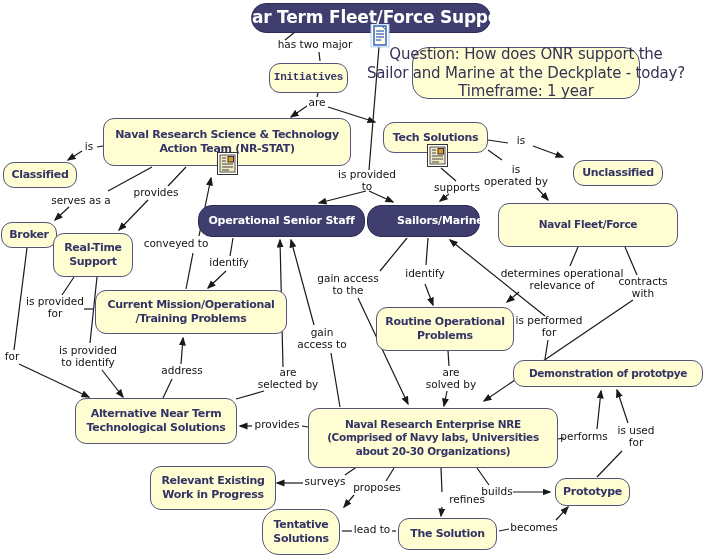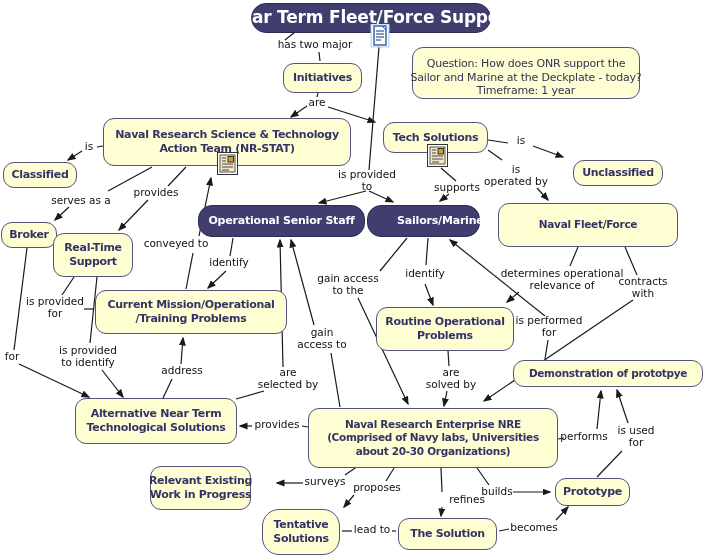--- a/index.html
+++ b/index.html
@@ -7,22 +7,22 @@
          font-family:"DejaVu Sans","Liberation Sans",sans-serif;}
   #lines{position:absolute;left:0;top:0;width:705px;height:556px;z-index:1;}
   .node{position:absolute;z-index:2;display:flex;flex-direction:column;justify-content:center;
         align-items:center;text-align:center;box-sizing:border-box;}
   .node .ln{white-space:nowrap;line-height:1.25;}
   .node-yellow{background:#fffed2;border:1px solid #53537c;border-radius:11px;
         color:#333366;font-weight:bold;font-size:11px;letter-spacing:-0.3px;}
   .node-dark{background:#403e6e;border:1px solid #2c2a52;border-radius:14px;
         color:#ffffff;font-weight:bold;font-size:11px;letter-spacing:-0.2px;}
   .node-title{border-radius:15px;font-size:17px;}
-  .node-question{background:#fffed2;border:1px solid #53537c;border-radius:11px;
-        color:#333355;font-weight:normal;font-size:11px;letter-spacing:-0.2px;justify-content:flex-end;}
+  .node-question{background:#fffed2;border:1px solid #53537c;border-radius:16px;
+        color:#333355;font-weight:normal;font-size:15px;letter-spacing:-0.2px;}
   .link-label{position:absolute;z-index:3;transform:translate(-50%,-50%);text-align:center;
         color:#111111;font-size:10.5px;line-height:1.1;white-space:nowrap;}
   .map-icon{position:absolute;z-index:4;}
 </style>
 </head>
 <body>
 
 <div id="stage">
   <svg id="lines" width="705" height="556" viewBox="0 0 705 556">
     <defs>
@@ -98,21 +98,21 @@
       <path d="M597,429 L601,391" fill="none" stroke="#1a1a1a" stroke-width="1.2" marker-end="url(#arrw)"></path>
     </svg>
 <div class="node node-dark node-title" style="left: 251px; top: 3px; width: 240px; height: 30px;">
       <div class="ln">Near Term Fleet/Force Support</div>
     </div>
     <div class="node node-question" style="left: 412px; top: 47px; width: 228px; height: 52px;">
       <div class="ln">Question:  How does ONR support the</div>
       <div class="ln">Sailor and Marine at the Deckplate - today?</div>
       <div class="ln">Timeframe: 1 year</div>
     </div>
-    <div class="node node-yellow" style="left: 283px; top: 63px; width: 79px; height: 30px;">
+    <div class="node node-yellow" style="left: 269px; top: 63px; width: 79px; height: 30px; font-family: Liberation Mono, monospace;">
       <div class="ln">Initiatives</div>
     </div>
     <div class="node node-yellow" style="left: 103px; top: 118px; width: 248px; height: 48px;">
       <div class="ln">Naval Research Science &amp; Technology</div>
       <div class="ln">Action Team (NR-STAT)</div>
     </div>
     <div class="node node-yellow" style="left: 383px; top: 122px; width: 105px; height: 31px;">
       <div class="ln">Tech Solutions</div>
     </div>
     <div class="node node-yellow" style="left: 3px; top: 162px; width: 74px; height: 26px;">
@@ -150,21 +150,21 @@
     </div>
     <div class="node node-yellow" style="left: 75px; top: 398px; width: 162px; height: 46px;">
       <div class="ln">Alternative Near Term</div>
       <div class="ln">Technological Solutions</div>
     </div>
     <div class="node node-yellow" style="left: 308px; top: 408px; width: 250px; height: 60px; font-size: 10.5px;">
       <div class="ln">Naval Research Enterprise NRE</div>
       <div class="ln">(Comprised of Navy labs, Universities</div>
       <div class="ln">about 20-30 Organizations)</div>
     </div>
-    <div class="node node-yellow" style="left: 150px; top: 466px; width: 101px; height: 44px;">
+    <div class="node node-yellow" style="left: 150px; top: 466px; width: 126px; height: 44px;">
       <div class="ln">Relevant Existing</div>
       <div class="ln">Work in Progress</div>
     </div>
     <div class="node node-yellow" style="left: 262px; top: 509px; width: 78px; height: 46px; border-radius: 17px;">
       <div class="ln">Tentative</div>
       <div class="ln">Solutions</div>
     </div>
     <div class="node node-yellow" style="left: 398px; top: 518px; width: 99px; height: 32px;">
       <div class="ln">The Solution</div>
     </div>

